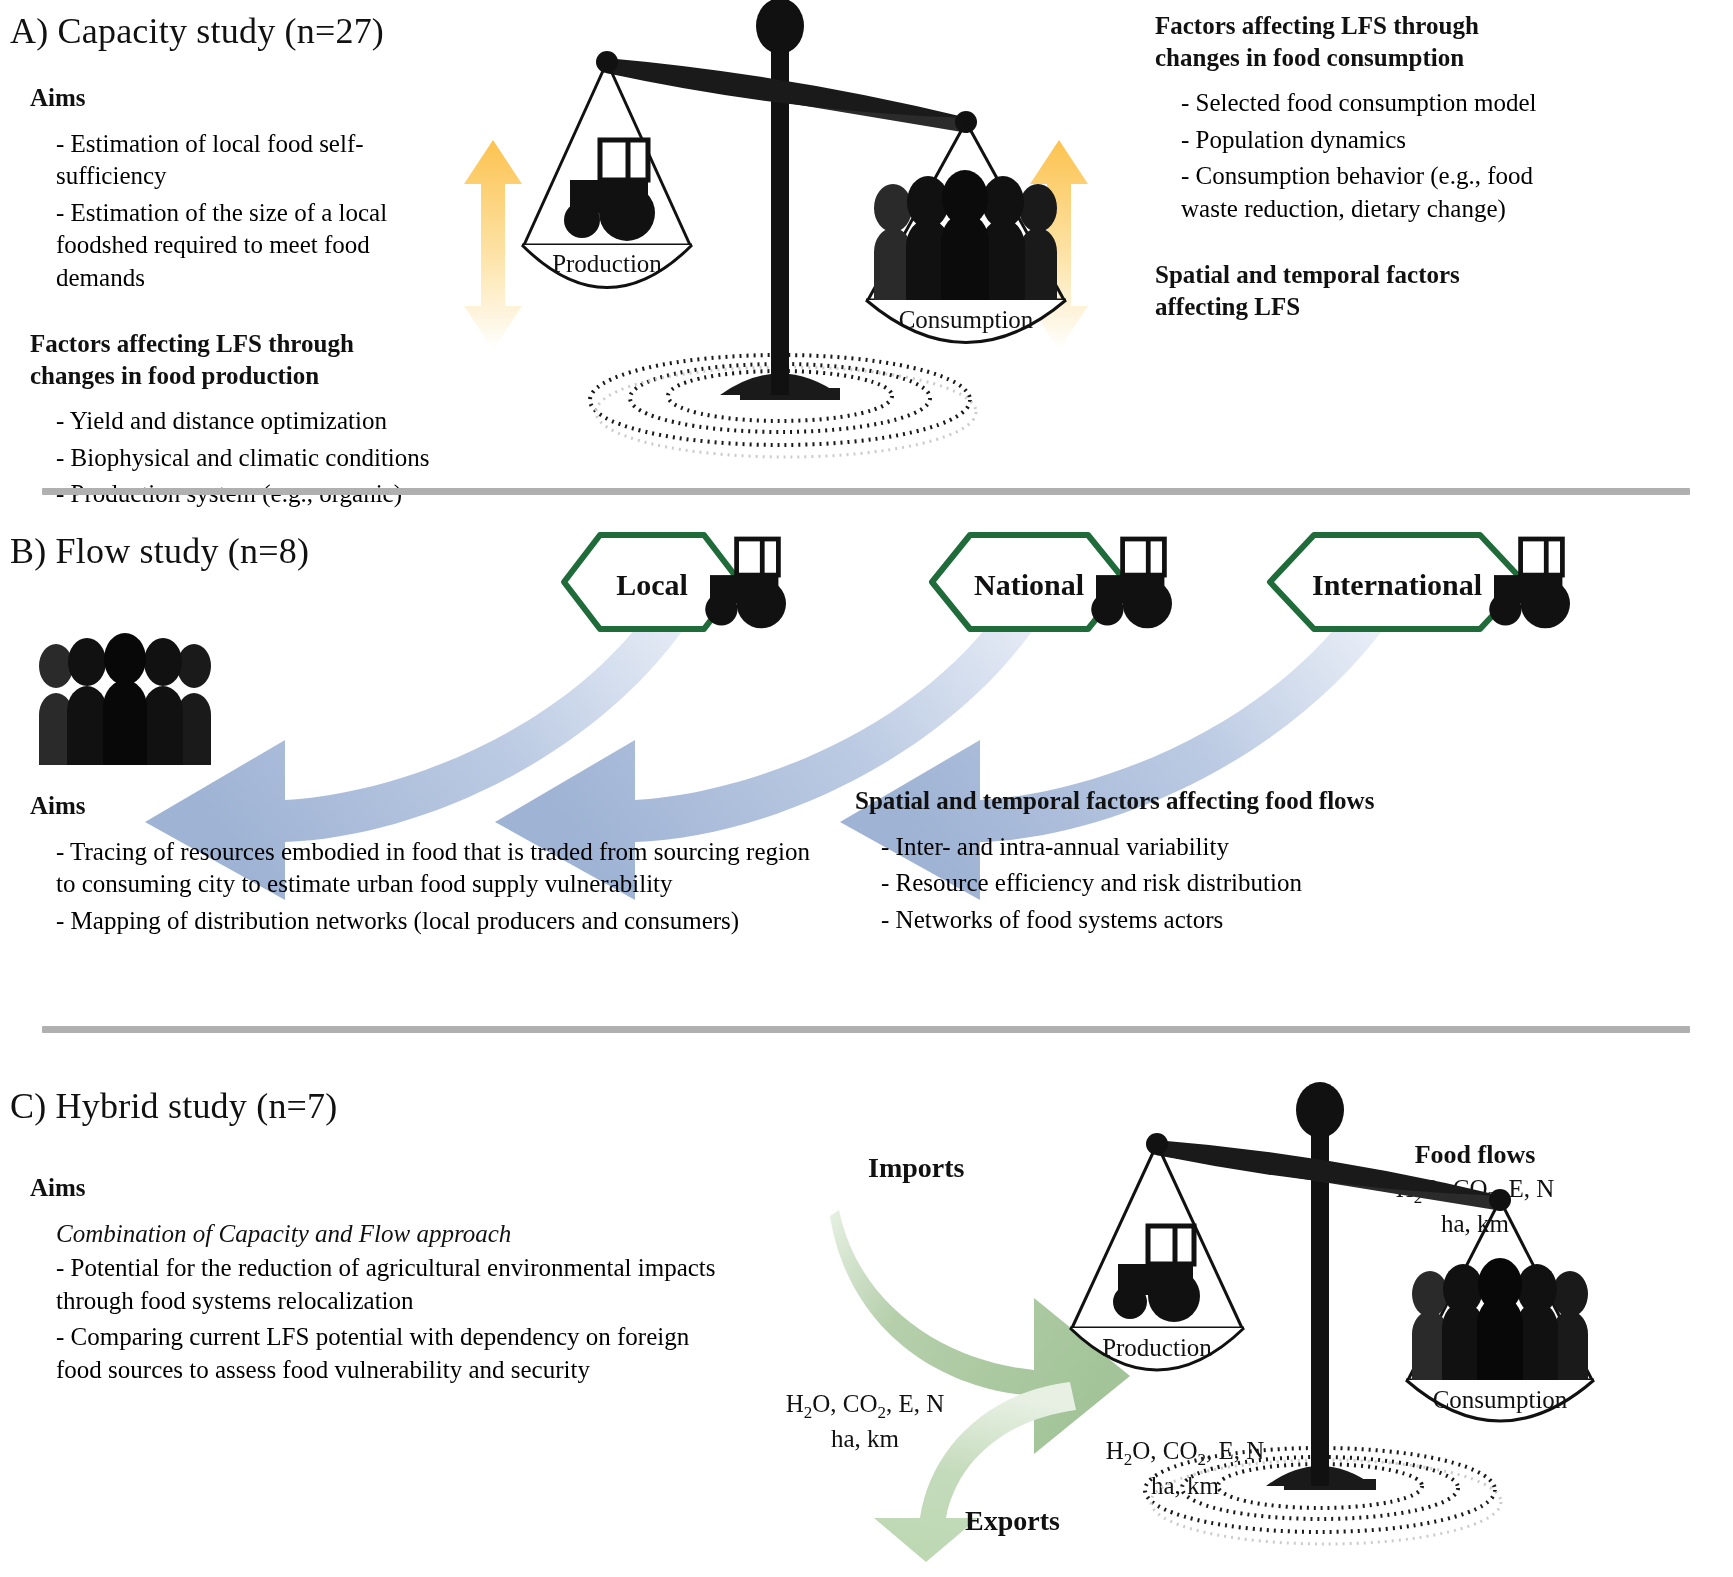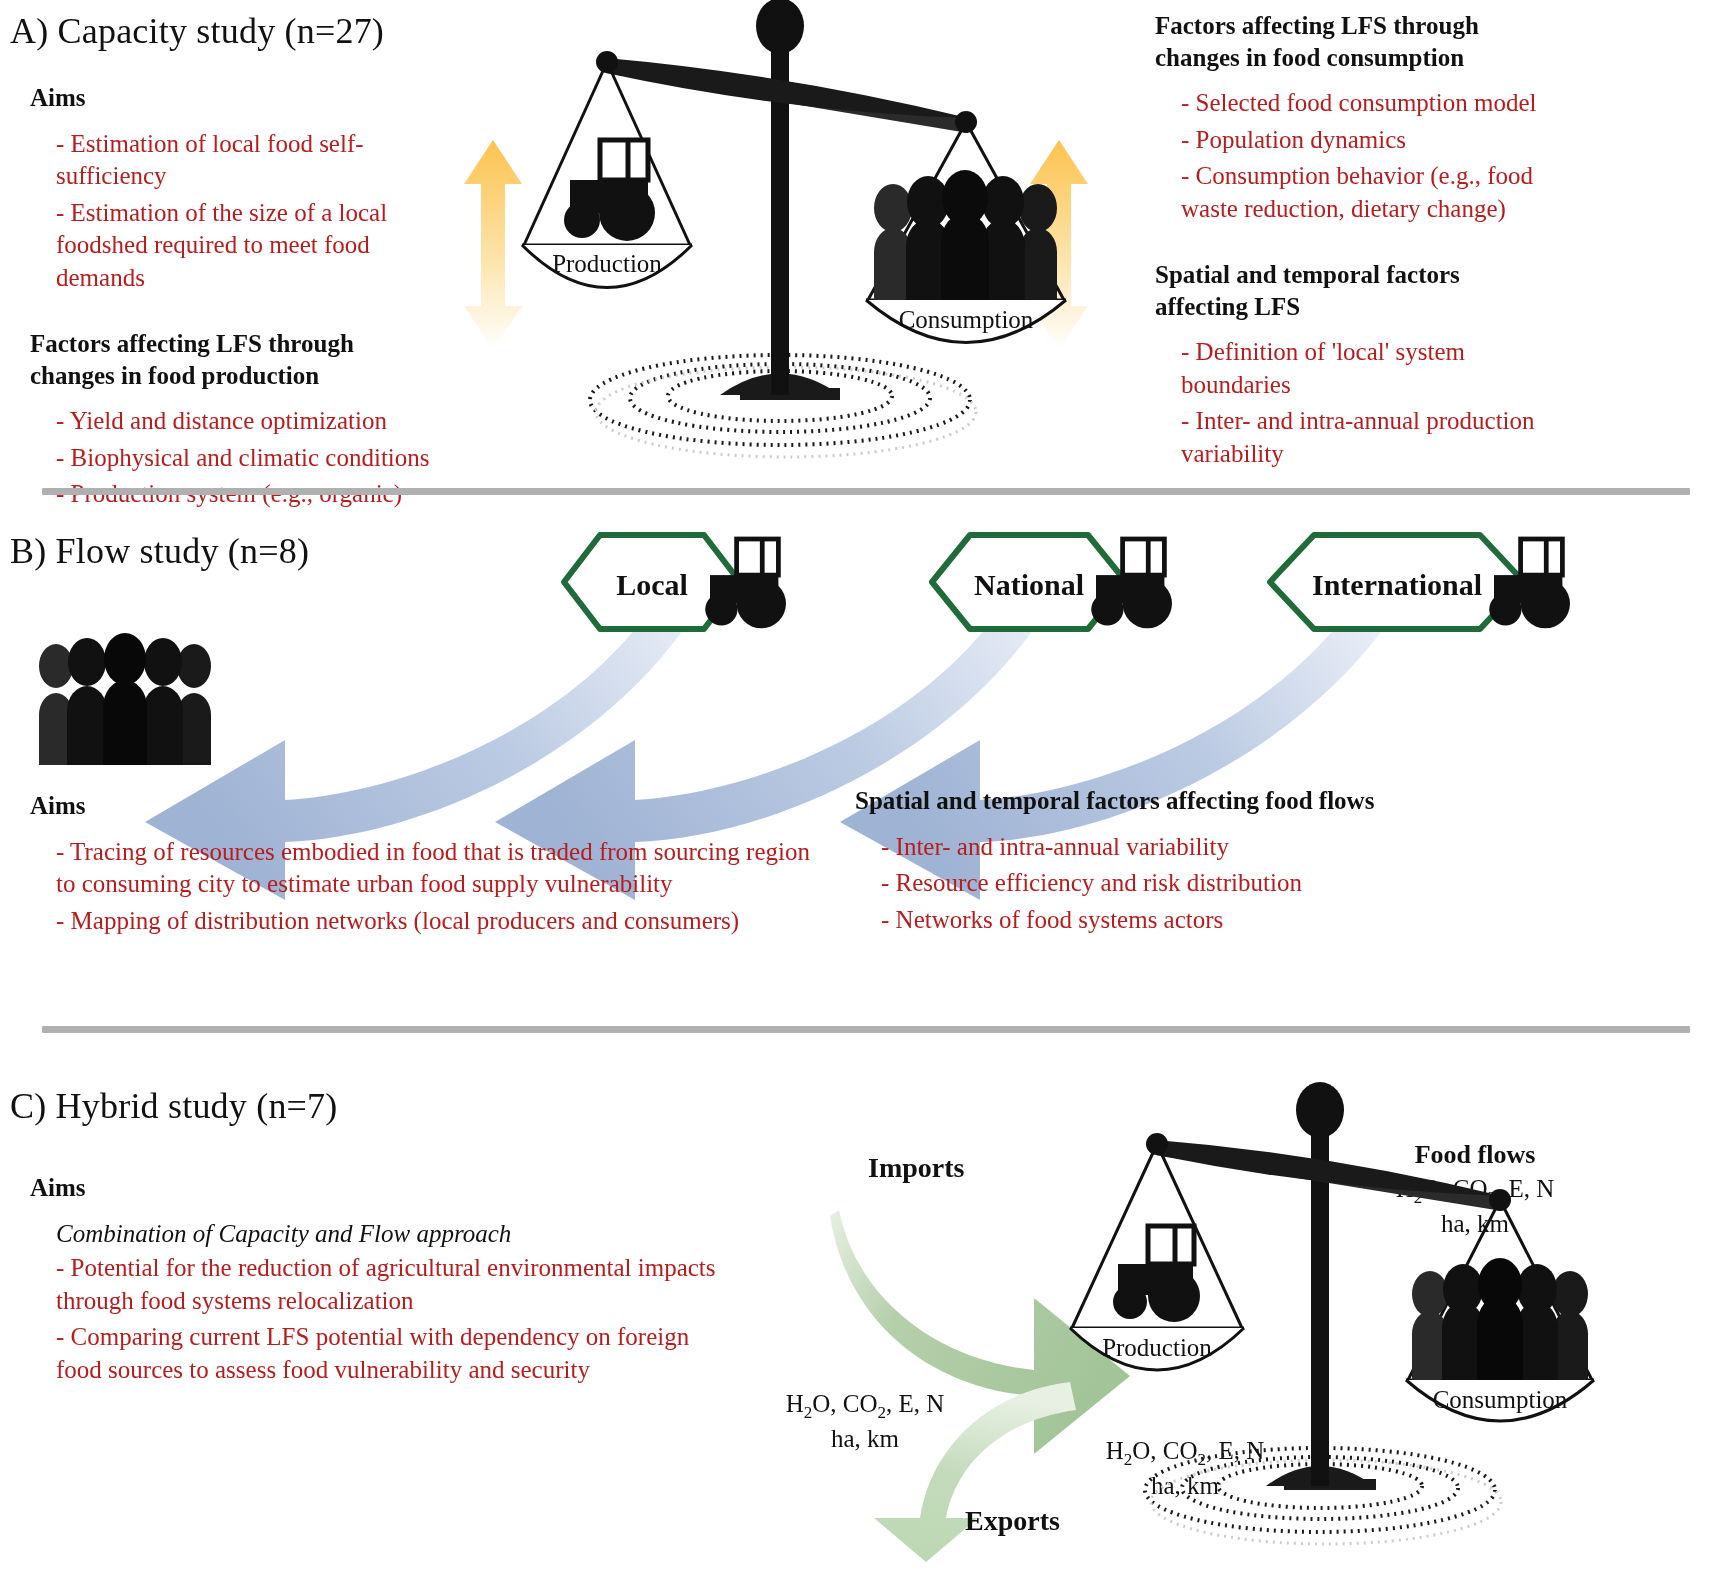--- a/index.html
+++ b/index.html
@@ -34,21 +34,21 @@
     font-weight:bold;
     font-size:25px;
     line-height:1.26;
     margin:0 0 14px 0;
   }
   .bullet {
     font-size:25px;
     line-height:1.30;
     margin:0 0 4px 0;
     padding-left:0;
-    color:#b91c1c;
+    color:#000000;
   }
   .bullets { margin-left:26px; }
   .italic-line { font-style:italic; font-size:25px; line-height:1.30; margin:0 0 2px 0; }
 
   
   #a-left  { position:absolute; left:30px;  top:82px;  width:400px; }
   #a-right { position:absolute; left:1155px; top:10px; width:400px; }
   #a-left .block-head { margin-top:0; }
   .gap { height:30px; }
 
@@ -103,24 +103,20 @@
 
   <div id="a-right">
     <div class="block-head">Factors affecting LFS through changes in food consumption</div>
     <div class="bullets">
       <p class="bullet">- Selected food consumption model</p>
       <p class="bullet">- Population dynamics</p>
       <p class="bullet">- Consumption behavior (e.g., food waste reduction, dietary change)</p>
     </div>
     <div class="gap"></div>
     <div class="block-head">Spatial and temporal factors affecting LFS</div>
-    <div class="bullets">
-      <p class="bullet">- Definition of 'local' system boundaries</p>
-      <p class="bullet">- Inter- and intra-annual production variability</p>
-    </div>
   </div>
 
   <div class="yellow-arrow" style="left:460px; top:140px;">
     <svg width="66" height="210" viewBox="0 0 66 210">
       <defs>
         <linearGradient id="ygrad1" x1="0" y1="0" x2="0" y2="1">
           <stop offset="0%" stop-color="#fcc350"></stop>
           <stop offset="55%" stop-color="#fde3a8"></stop>
           <stop offset="100%" stop-color="#ffffff"></stop>
         </linearGradient>

